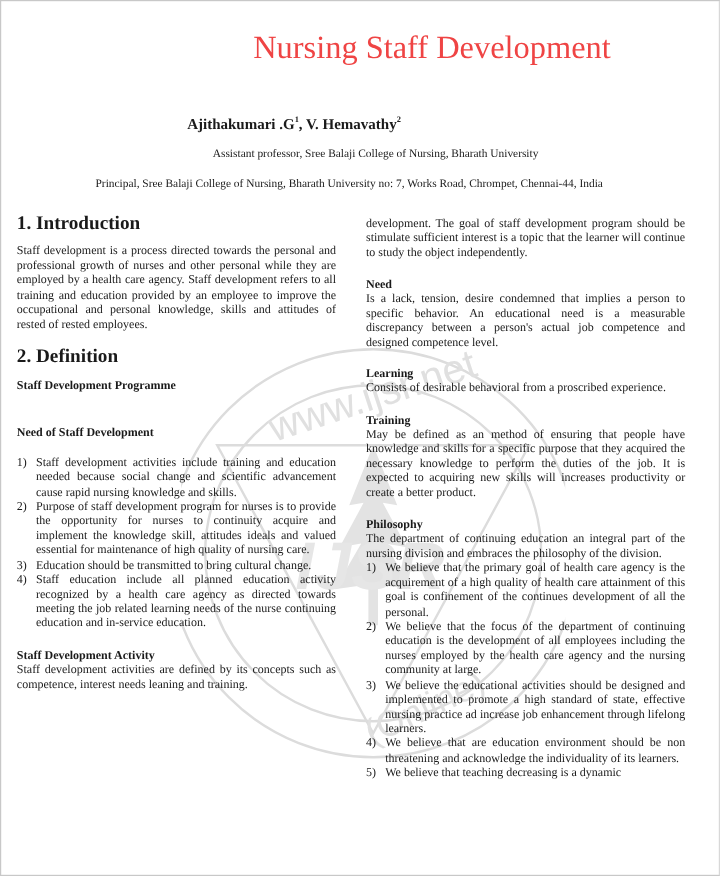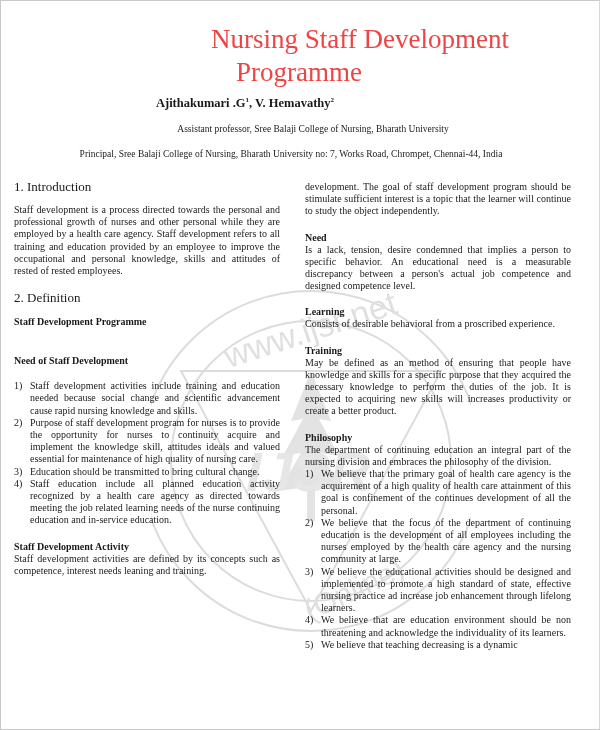--- a/index.html
+++ b/index.html
@@ -28,21 +28,21 @@
     font-weight: bold; font-size: 12.5px;
   }
   .authors sup { font-size: 7px; }
   .aff1 { position: absolute; top: 123px; left: 0; width: 600px; text-align: center; font-size: 9.5px; padding-left: 12px; }
   .aff2 { position: absolute; top: 148px; left: 0; width: 580px; text-align: center; font-size: 9.5px; }
 
   .col { position: absolute; top: 178px; width: 266px; z-index: 1; font-size: 10px; line-height: 12.2px; }
   .col.left { left: 13px; }
   .col.right { left: 304px; top: 180px; }
   .col p { margin: 0; text-align: justify; }
-  h2 { font-size: 13px; font-weight: normal; margin: 0 0 9px 0; line-height: 16px; }
+  h2 { font-size: 16px; font-weight: bold; margin: 0 0 9px 0; line-height: 16px; }
   h3 { font-size: 10px; font-weight: bold; margin: 0; line-height: 13px; }
   .gap-m { height: 13px; }
   ol { margin: 0; padding: 0; list-style: none; }
   ol li { position: relative; padding-left: 16px; text-align: justify; }
   ol li .num { position: absolute; left: 0; top: 0; }
 </style>
 </head>
 <body>
 
 <div class="page">
@@ -54,21 +54,20 @@
       <path d="M30 120 L160 360 L290 120 Z"></path>
     </g>
     <path d="M160 120 L140 170 L152 168 L132 205 L150 202 L128 240 L156 236 L156 270 L164 270 L164 236 L192 240 L170 202 L188 205 L168 168 L180 170 Z" fill="#e3e3e3"></path>
     <text x="70" y="90" font-family="Liberation Sans, sans-serif" font-size="34" fill="#e0e0e0" transform="rotate(-18 160 80)">www.ijsr.net</text>
     <text x="95" y="240" font-family="Liberation Sans, sans-serif" font-weight="bold" font-style="italic" font-size="56" fill="#e6e6e6">IJSR</text>
     <text x="150" y="350" font-family="Liberation Sans, sans-serif" font-size="30" fill="#e0e0e0" transform="rotate(-25 200 340)">(Online)</text>
   </svg>
 
   <div class="title">
     <span class="l1">Nursing Staff Development</span>
-    <span class="l2">Programme</span>
   </div>
 
   <div class="authors">
     <span>Ajithakumari .G</span><sup>1</sup><span>, V. Hemavathy</span><sup>2</sup>
   </div>
   <div class="aff1">Assistant professor, Sree Balaji College of Nursing, Bharath University</div>
   <div class="aff2">Principal, Sree Balaji College of Nursing, Bharath University no: 7, Works Road, Chrompet, Chennai-44, India</div>
 
   <div class="col left">
     <h2>1. Introduction</h2>

